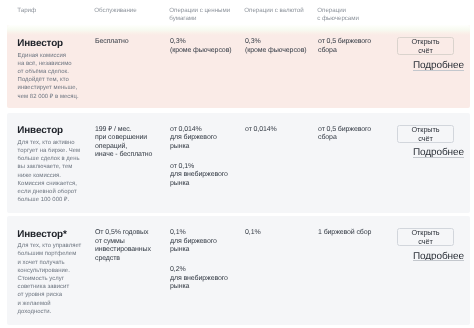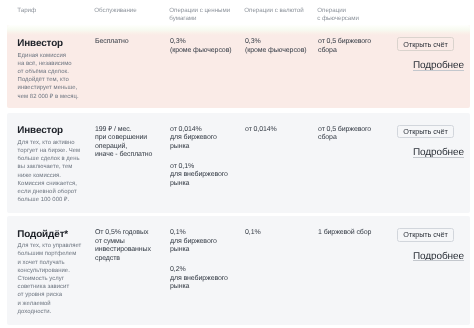--- a/index.html
+++ b/index.html
@@ -44,21 +44,21 @@
   .title{position:absolute;left:10.2px;top:12.8px;font-size:9.9px;line-height:12px;
          font-weight:700;color:#20242b;letter-spacing:-.01em;}
   .desc{position:absolute;left:10.6px;top:26.3px;width:96px;font-size:5.95px;
         line-height:8.18px;color:#6e7681;white-space:pre-line;letter-spacing:0.005em;}
 
   .btn{position:absolute;left:389.8px;top:12px;width:57.4px;height:13.6px;
        box-sizing:border-box;
        border:0.8px solid #dad3cd;border-radius:2.5px;background:transparent;
        font-family:"Liberation Sans",sans-serif;font-size:7.25px;color:#2b3038;
        letter-spacing:-0.01em;
-       display:flex;align-items:center;justify-content:center;padding:0;cursor:pointer;}
+       display:flex;align-items:center;justify-content:center;padding:8px;cursor:pointer;}
   .card.grey .btn{border-color:#d2d6dc;}
 
   .link{position:absolute;left:406px;top:34.5px;font-size:10px;color:#2b3038;
         cursor:pointer;letter-spacing:-0.01em;white-space:nowrap;text-decoration:none;}
   .link::after{content:"";position:absolute;left:0;right:0;bottom:0.6px;height:0.55px;
         background:#c3c7cd;}
 </style>
 </head>
 <body>
 
@@ -114,21 +114,21 @@
 для внебиржевого
 рынка</div>
     <div class="cell c4">от 0,014%</div>
     <div class="cell c5">от 0,5 биржевого
 сбора</div>
     <button class="btn">Открыть счёт</button>
     <a class="link">Подробнее</a>
   </div>
 
   <div class="card grey r3">
-    <div class="title">Подойдёт*</div>
+    <div class="title">Инвестор*</div>
     <div class="desc">Для тех, кто управляет
 большим портфелем
 и хочет получать
 консультирование.
 Стоимость услуг
 советника зависит
 от уровня риска
 и желаемой
 доходности.</div>
     <div class="cell c2">От 0,5% годовых

